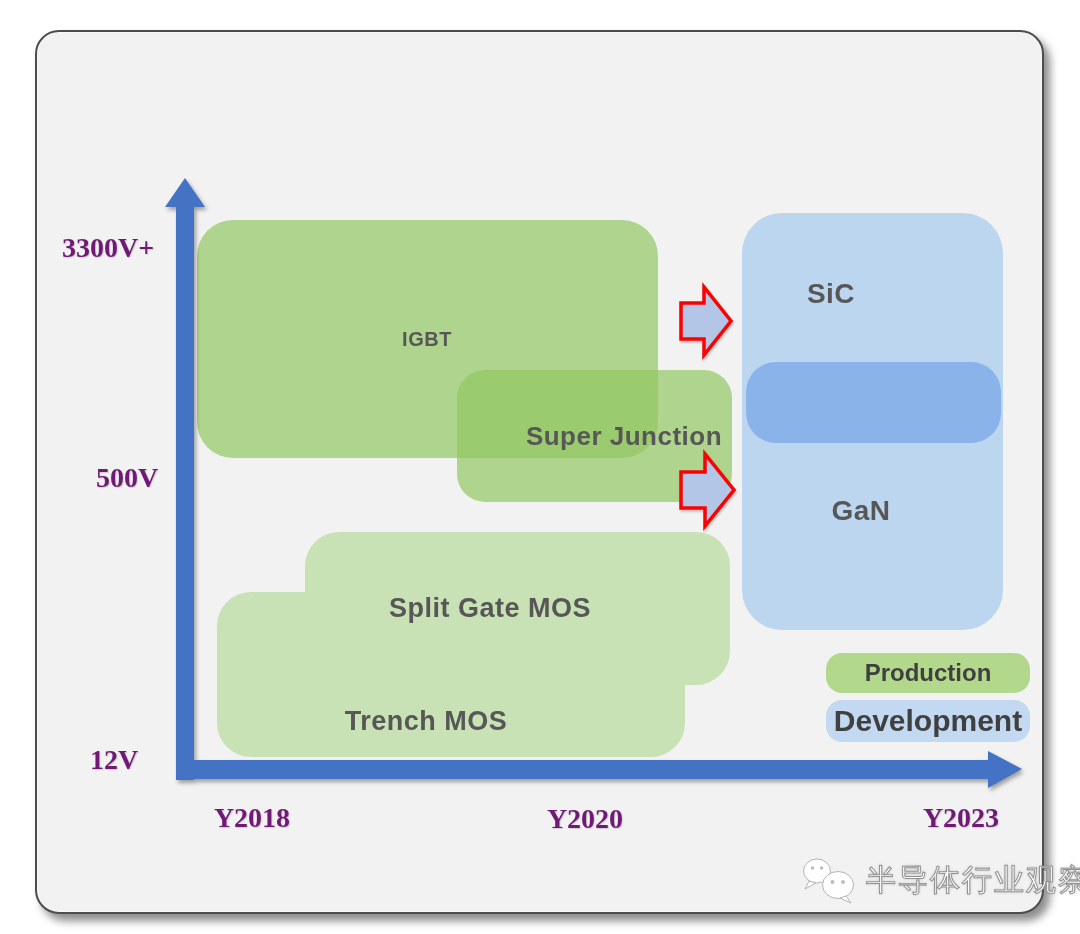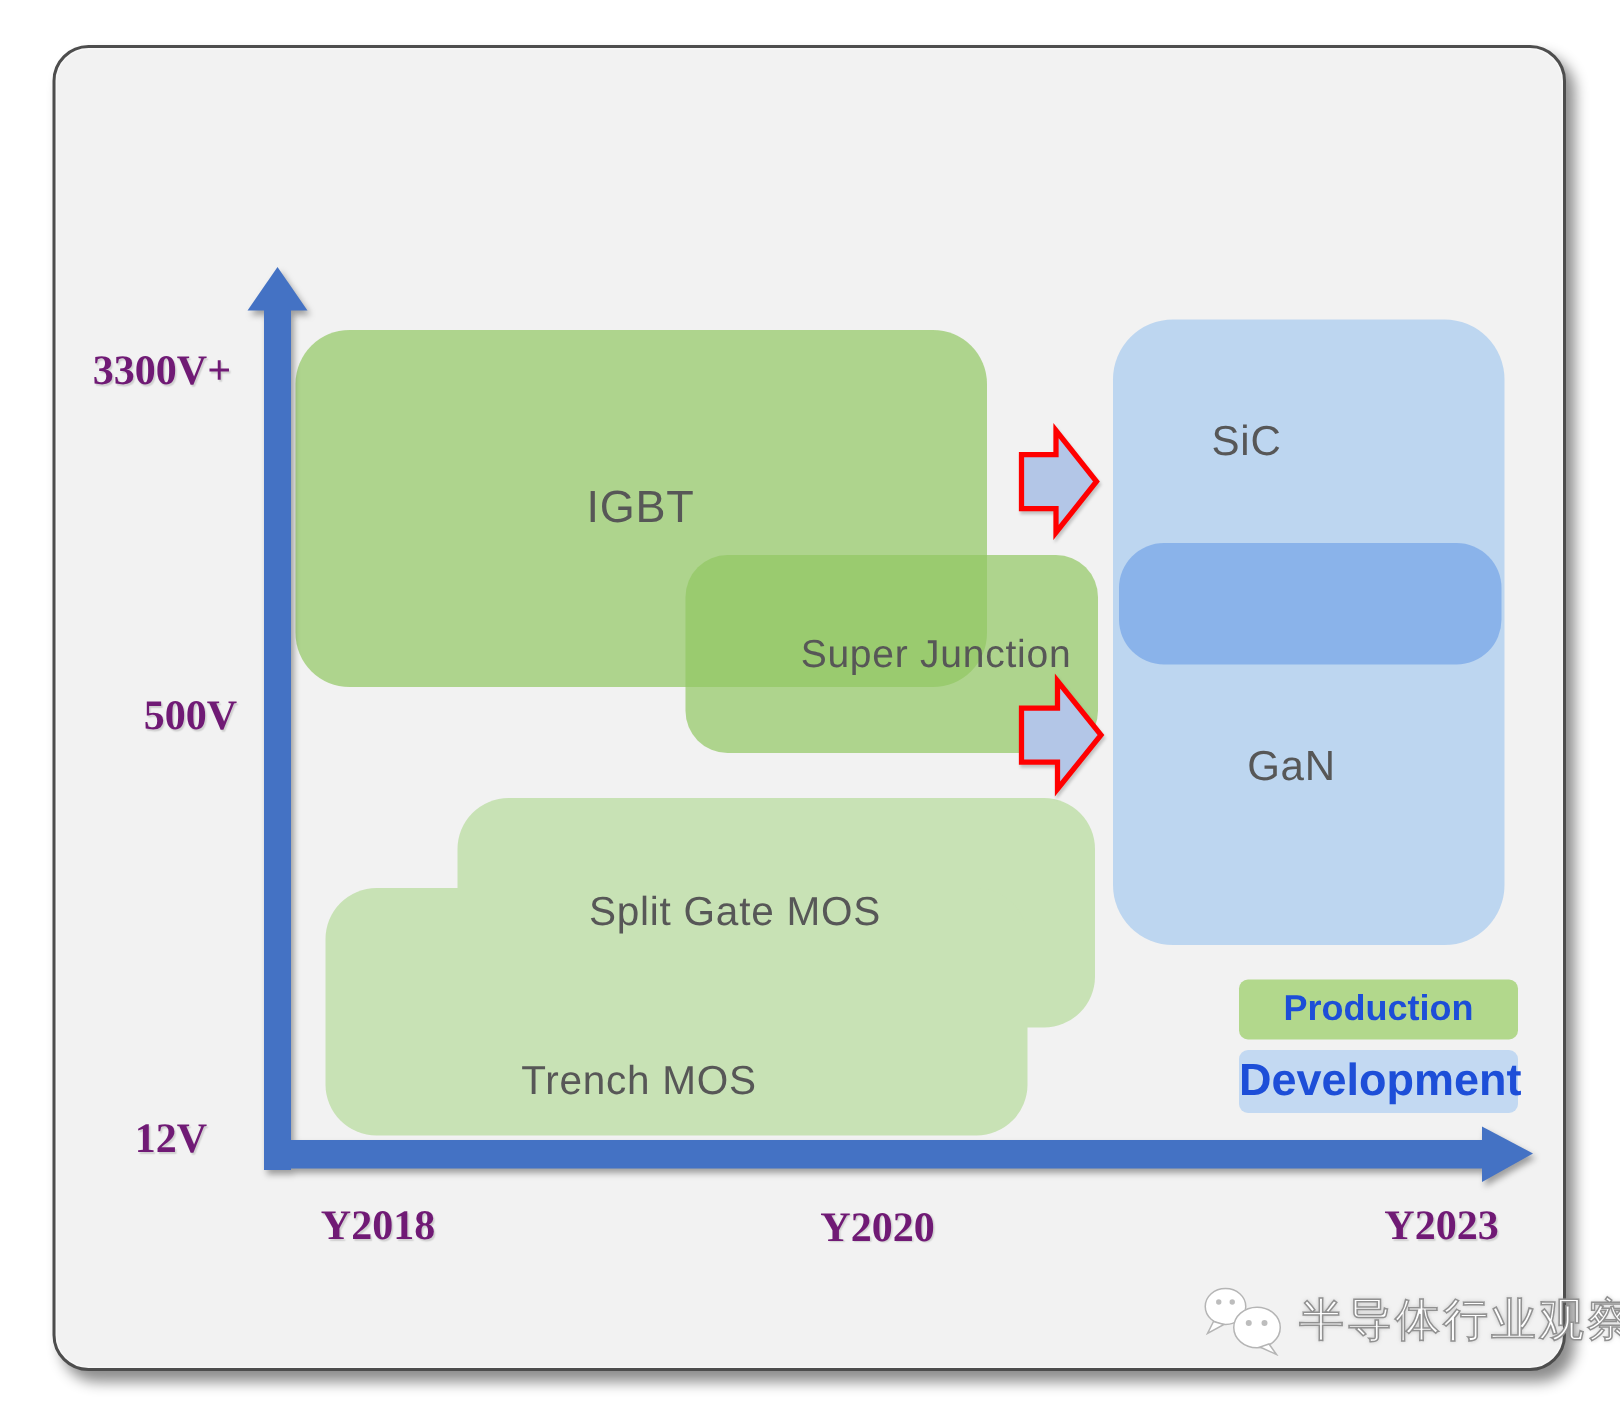--- a/index.html
+++ b/index.html
@@ -19,23 +19,23 @@
   .region{position:absolute;}
   .region-igbt          {left:197px;top:220px;width:461px;height:238px;border-radius:36px;background:rgba(146,199,99,0.70);}
   .region-super-junction{left:457px;top:370px;width:275px;height:132px;border-radius:28px;background:rgba(146,199,99,0.70);}
   .region-split-gate-mos{left:305px;top:532px;width:425px;height:153px;border-radius:34px;background:#c8e2b5;}
   .region-trench-mos    {left:217px;top:592px;width:468px;height:165px;border-radius:34px;background:#c8e2b5;}
   .region-wbg           {left:742px;top:213px;width:261px;height:417px;border-radius:40px;background:#bdd6f0;}
   .region-wbg-band      {left:746px;top:362px;width:255px;height:81px;border-radius:30px;background:#8ab3ea;}
   
   .region-label{
     position:absolute;transform:translate(-50%,-50%);
-    color:#575757;font-weight:normal;letter-spacing:0.5px;white-space:nowrap;
+    color:#575757;font-weight:bold;letter-spacing:0.5px;white-space:nowrap;
   }
-  .lbl-igbt {left:427px;top:339px;font-size:30px;}
+  .lbl-igbt {left:427px;top:339px;font-size:20px;}
   .lbl-sj   {left:624px;top:436px;font-size:26px;}
   .lbl-sgm  {left:490px;top:608px;font-size:27px;}
   .lbl-tm   {left:426px;top:721px;font-size:27px;text-align:center;}
   .lbl-sic  {left:831px;top:294px;font-size:28px;}
   .lbl-gan  {left:838px;top:511px;font-size:28px;margin-left:23px;}
   
   .tick{
     position:absolute;transform:translate(-50%,-50%);
     font-family:"Liberation Serif", serif;font-weight:bold;
     color:#701a75;font-size:28px;white-space:nowrap;
@@ -44,23 +44,23 @@
   .tick-3300 {left:108px;top:248px;}
   .tick-500  {left:127px;top:478px;}
   .tick-12   {left:114px;top:760px;}
   .tick-2018 {left:252px;top:818px;}
   .tick-2020 {left:585px;top:819px;}
   .tick-2023 {left:961px;top:818px;font-family:Liberation Serif, serif;}
   
   .overlay-svg{position:absolute;left:0;top:0;pointer-events:none;}
   
   .legend-item{
-    position:absolute;left:826px;width:186px;
-    border-radius:6px;text-align:center;
-    color:#1d4ed8;font-weight:bold;
+    position:absolute;left:826px;width:204px;
+    border-radius:16px;text-align:center;
+    color:#404040;font-weight:bold;
   }
   .legend-production {top:653px;height:40px;line-height:40px;background:#b2d88c;font-size:24px;}
   .legend-development{top:700px;height:42px;line-height:42px;background:#c3d9f2;font-size:30px;}
   
   .watermark{
     position:absolute;left:800px;top:856px;z-index:10;
     display:flex;align-items:center;gap:8px;
   }
   .watermark-text{
     font-size:30px;letter-spacing:2px;white-space:nowrap;

